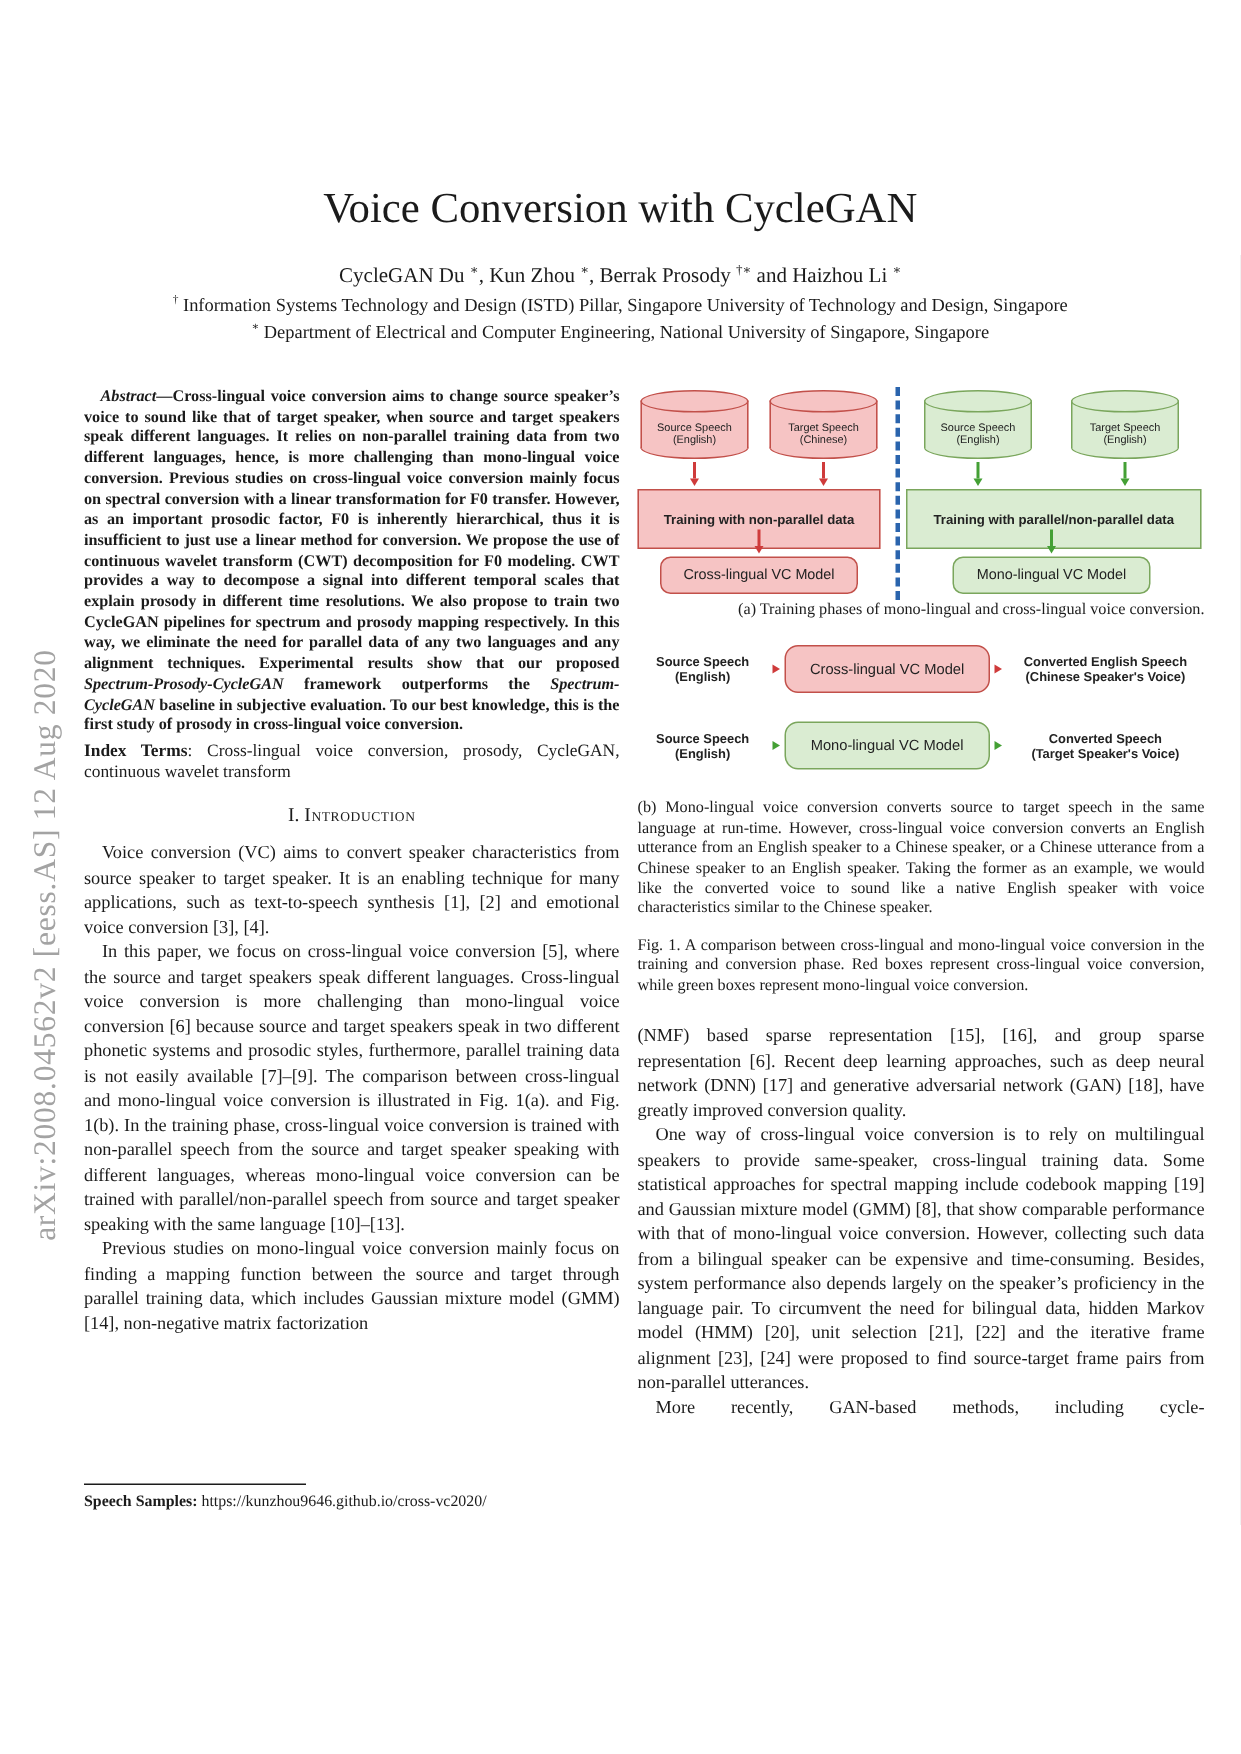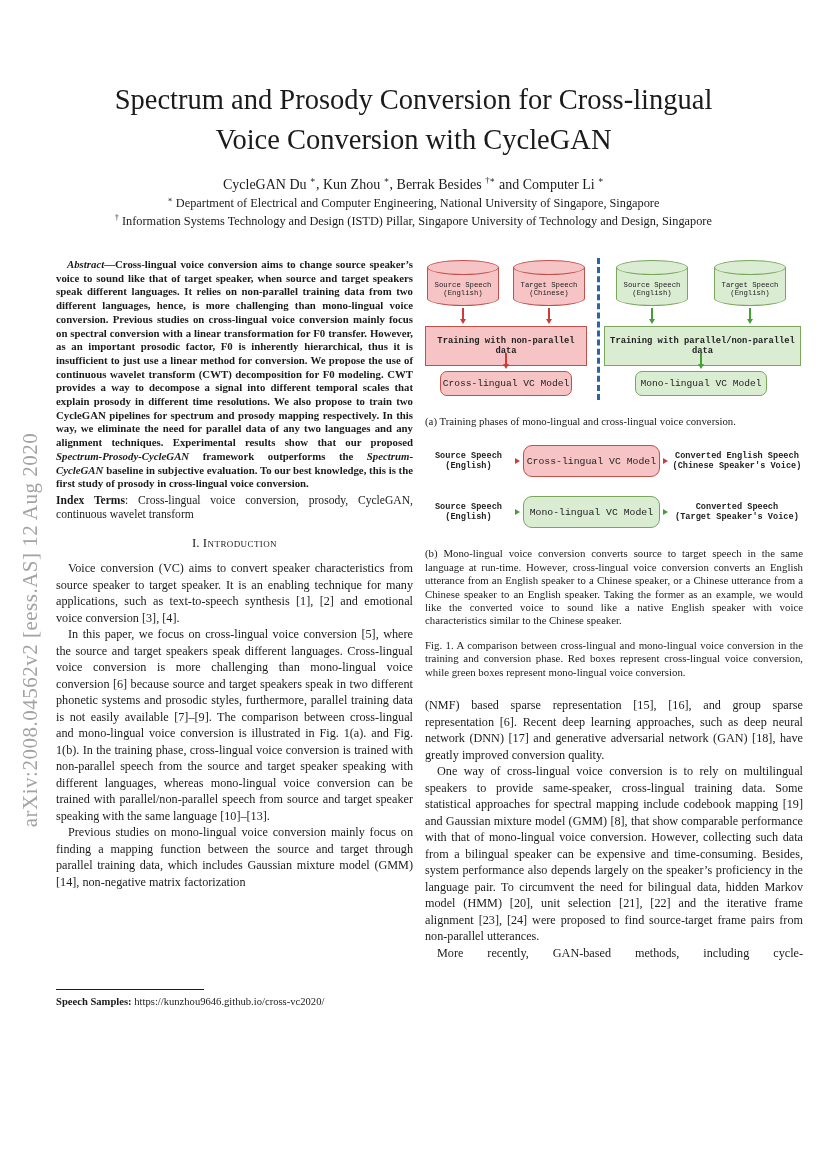--- a/index.html
+++ b/index.html
@@ -34,21 +34,21 @@
   .bodytext { font-size:12.2px; line-height:16.5px; text-indent:12px; }
   .noindent { text-indent:0; }
   .stretch { text-align-last:justify; }
 
   
   .footnote { margin-top:auto; font-size:10.6px; line-height:13px; text-align:left; }
   .footnote-rule { width:148px; border-top:1.1px solid #1b1b1b; margin-bottom:5px; }
   .footnote a { color:#1b1b1b; text-decoration:none; }
 
   
-  .figfont { font-family:Liberation Mono, monospace; }
+  .figfont { font-family:Liberation Sans, sans-serif; }
   .theme-red   { --f:#f6c4c4; --b:#c2504a; --arrow:#cf3b3b; }
   .theme-green { --f:#daecd2; --b:#7aa65c; --arrow:#44a035; }
 
   
   .fig-a { position:relative; height:142px; display:flex; }
   .half { position:relative; flex:0 0 166px; height:142px; }
   .half.wide { flex:1 1 auto; }
   .divider { border-left:3.4px dashed #2a64ad; margin:0 4px 0 6px; height:142px; }
   .cyl { position:absolute; width:72px; height:46px; }
   .cyl .c-bot { position:absolute; bottom:0; left:0; right:0; height:15px; border-radius:50%;
@@ -63,21 +63,21 @@
   .va { position:absolute; width:1.8px; background:var(--arrow); }
   .va::after { content:""; position:absolute; bottom:-5px; left:50%; transform:translateX(-50%);
                border:3.6px solid transparent; border-top:5.4px solid var(--arrow); border-bottom:none; }
   .fbox { position:absolute; box-sizing:border-box; border:1.3px solid var(--b); background:var(--f);
           display:flex; align-items:center; justify-content:center; text-align:center; color:#222; }
   .training { height:40px; font-size:8.8px; font-weight:bold; }
   .model { height:25px; border-radius:7px; font-size:9.6px; }
 
   
   .cap { font-size:10.8px; line-height:13.4px; }
-  .cap-a { margin-top:15px; text-align:left; }
+  .cap-a { margin-top:0; text-align:right; }
   .cap-b { margin-top:17px; text-align:justify; }
   .cap-main { margin-top:11px; text-align:justify; }
 
   
   .fig-b { margin-top:15px; }
   .fig-b-row { display:flex; align-items:center; height:36px; }
   .fig-b-row + .fig-b-row { margin-top:15px; }
   .io-label { font-size:8.6px; font-weight:bold; line-height:10.5px; text-align:center; color:#222; }
   .io-in { width:96px; }
   .io-out { width:146px; }
@@ -91,24 +91,24 @@
   .rc-body { margin-top:18px; }
 </style>
 </head>
 <body>
 
 <div class="page">
 
   <div class="arxiv-stamp">arXiv:2008.04562v2  [eess.AS]  12 Aug 2020</div>
 
   <div class="hdr">
-    <h1 class="title"><span>Spectrum and Prosody Conversion for Cross-lingual</span><br><span>Voice Conversion with CycleGAN</span></h1>
-    <div class="authors"><span>CycleGAN Du </span><sup>∗</sup><span>, Kun Zhou </span><sup>∗</sup><span>, Berrak Besides </span><sup>†∗</sup><span> and Computer Li </span><sup>∗</sup></div>
+    <h1 class="title"><br><span>Voice Conversion with CycleGAN</span></h1>
+    <div class="authors"><span>CycleGAN Du </span><sup>∗</sup><span>, Kun Zhou </span><sup>∗</sup><span>, Berrak Prosody </span><sup>†∗</sup><span> and Haizhou Li </span><sup>∗</sup></div>
+    <div class="affil"><sup>†</sup><span> Information Systems Technology and Design (ISTD) Pillar, Singapore University of Technology and Design, Singapore</span></div>
     <div class="affil"><sup>∗</sup><span> Department of Electrical and Computer Engineering, National University of Singapore, Singapore</span></div>
-    <div class="affil"><sup>†</sup><span> Information Systems Technology and Design (ISTD) Pillar, Singapore University of Technology and Design, Singapore</span></div>
   </div>
 
   <div class="col col-left">
     <p class="abstract"><span style="font-weight: bold; font-style: italic;">Abstract</span><span style="font-weight: bold;">—Cross-lingual voice conversion aims to change source speaker’s voice to sound like that of target speaker, when source and target speakers speak different languages. It relies on non-parallel training data from two different languages, hence, is more challenging than mono-lingual voice conversion. Previous studies on cross-lingual voice conversion mainly focus on spectral conversion with a linear transformation for F0 transfer. However, as an important prosodic factor, F0 is inherently hierarchical, thus it is insufficient to just use a linear method for conversion. We propose the use of continuous wavelet transform (CWT) decomposition for F0 modeling. CWT provides a way to decompose a signal into different temporal scales that explain prosody in different time resolutions. We also propose to train two CycleGAN pipelines for spectrum and prosody mapping respectively. In this way, we eliminate the need for parallel data of any two languages and any alignment techniques. Experimental results show that our proposed </span><span style="font-weight: bold; font-style: italic;">Spectrum-Prosody-CycleGAN</span><span style="font-weight: bold;"> framework outperforms the </span><span style="font-weight: bold; font-style: italic;">Spectrum-CycleGAN</span><span style="font-weight: bold;"> baseline in subjective evaluation. To our best knowledge, this is the first study of prosody in cross-lingual voice conversion.</span></p>
     <p class="index-terms"><b>Index Terms</b><span>: Cross-lingual voice conversion, prosody, CycleGAN, continuous wavelet transform</span></p>
     <h2 class="sec-heading"><span>I.</span> <span class="sc">Introduction</span></h2>
     <p class="bodytext">Voice conversion (VC) aims to convert speaker characteristics from source speaker to target speaker. It is an enabling technique for many applications, such as text-to-speech synthesis [1], [2] and emotional voice conversion [3], [4].</p>
     <p class="bodytext">In this paper, we focus on cross-lingual voice conversion [5], where the source and target speakers speak different languages. Cross-lingual voice conversion is more challenging than mono-lingual voice conversion [6] because source and target speakers speak in two different phonetic systems and prosodic styles, furthermore, parallel training data is not easily available [7]–[9]. The comparison between cross-lingual and mono-lingual voice conversion is illustrated in Fig. 1(a). and Fig. 1(b). In the training phase, cross-lingual voice conversion is trained with non-parallel speech from the source and target speaker speaking with different languages, whereas mono-lingual voice conversion can be trained with parallel/non-parallel speech from source and target speaker speaking with the same language [10]–[13].</p>
     <p class="bodytext">Previous studies on mono-lingual voice conversion mainly focus on finding a mapping function between the source and target through parallel training data, which includes Gaussian mixture model (GMM) [14], non-negative matrix factorization</p>
     <div class="footnote">

